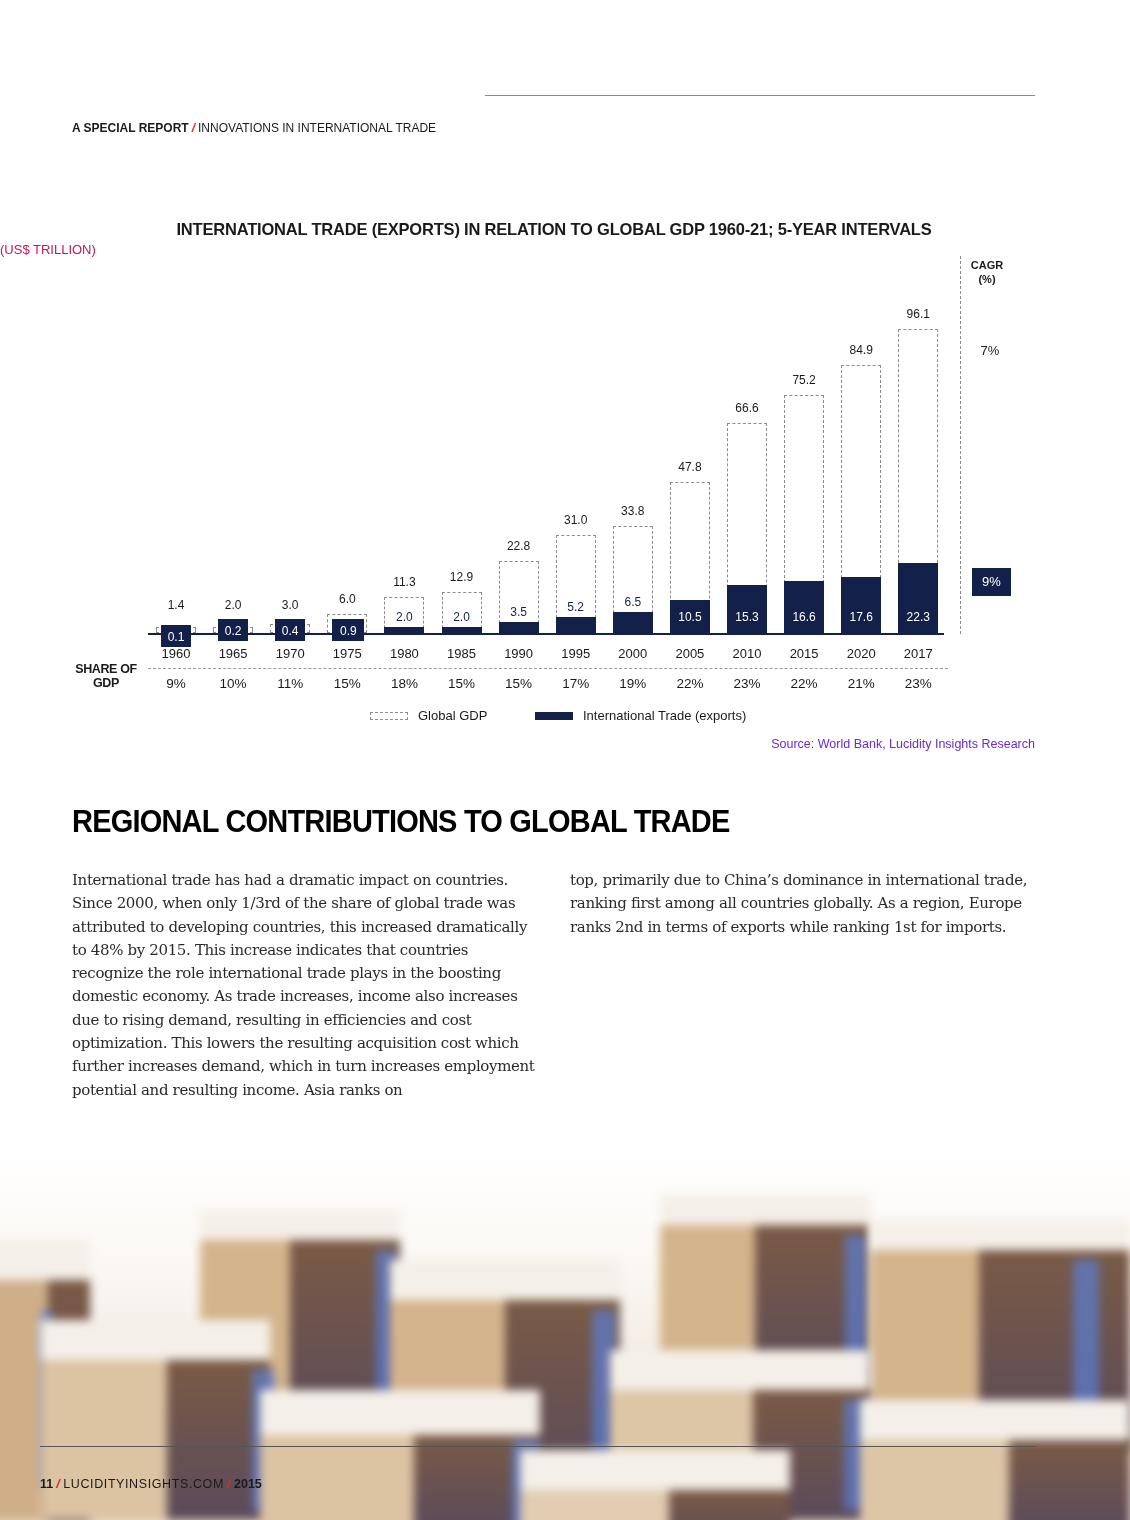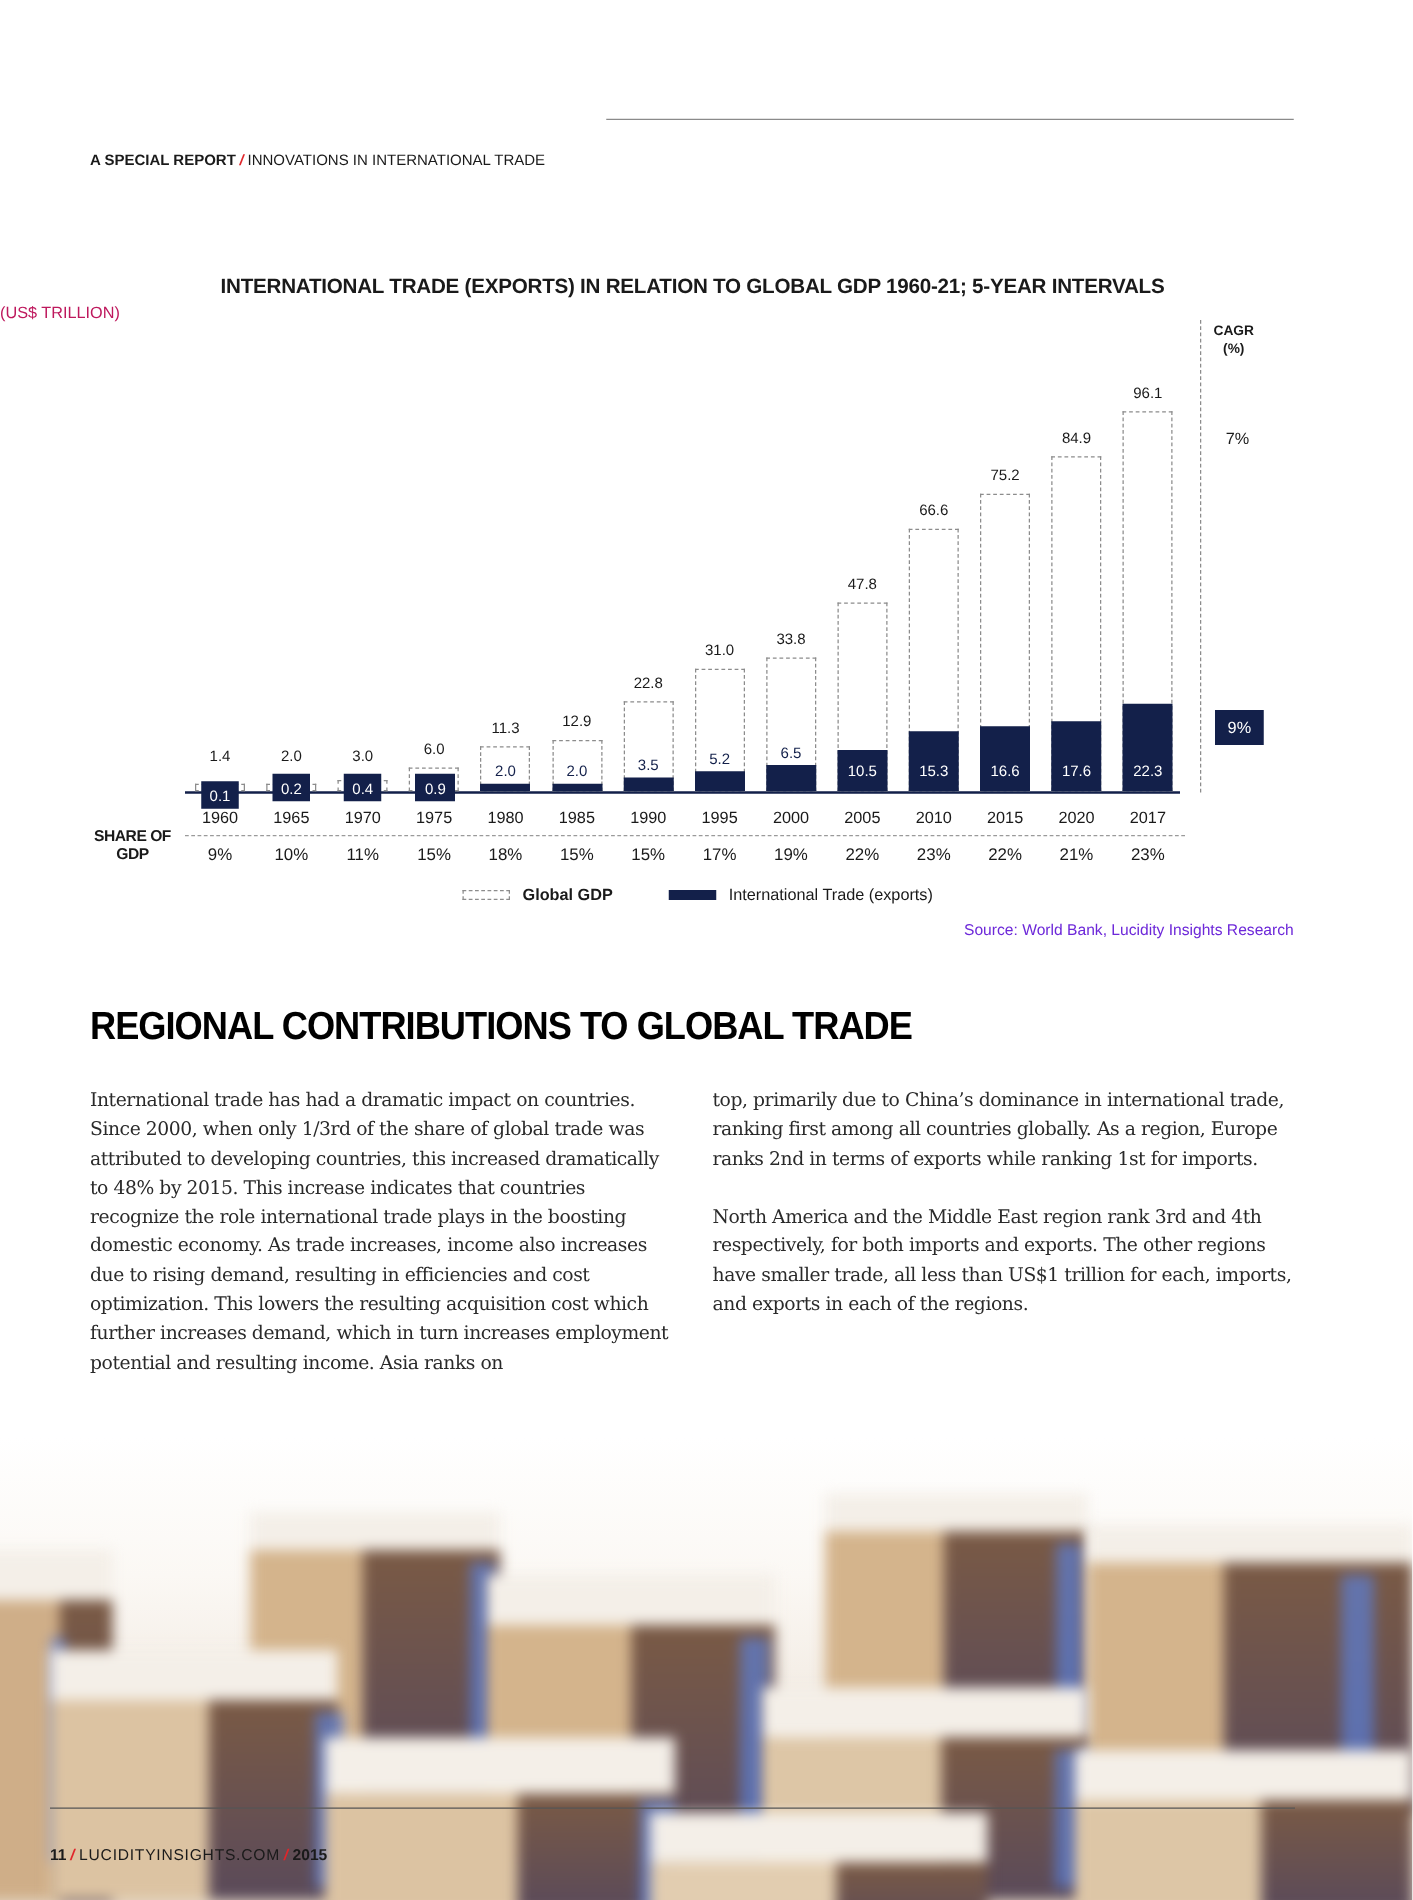--- a/index.html
+++ b/index.html
@@ -189,38 +189,37 @@
       <div class="gdp-bar" style="top: 329.324px; height: 303.676px;"></div>
       <div class="gdp-label" style="top: 307.324px;">96.1</div>
       <div class="trade-bar" style="top: 562.532px; height: 70.468px;"></div>
       <div class="trade-label in" style="top: 610px;">22.3</div>
     </div>
     <div class="year-label" style="left: 888.3px;">2017</div>
     <div class="share-val" style="left: 888.3px;">23%</div>
   </div>
 
 <div class="legend">
-  <div class="legend-item" style="left:0;font-weight:bold;">
+  <div class="legend-item" style="left:0;">
     <span class="legend-swatch-gdp"></span>
     <span>Global GDP</span>
   </div>
   <div class="legend-item" style="left:165px;">
     <span class="legend-swatch-trade"></span>
     <span>International Trade (exports)</span>
   </div>
 </div>
 <div class="source">Source: World Bank, Lucidity Insights Research</div>
 
 <div class="section-title">REGIONAL CONTRIBUTIONS TO GLOBAL TRADE</div>
 <div class="col col-left">
   <p>International trade has had a dramatic impact on countries. Since 2000, when only 1/3rd of the share of global trade was attributed to developing countries, this increased dramatically to 48% by 2015. This increase indicates that countries recognize the role international trade plays in the boosting domestic economy. As trade increases, income also increases due to rising demand, resulting in efficiencies and cost optimization. This lowers the resulting acquisition cost which further increases demand, which in turn increases employment potential and resulting income. Asia ranks on</p>
 </div>
 <div class="col col-right">
   <p>top, primarily due to China’s dominance in international trade, ranking first among all countries globally. As a region, Europe ranks 2nd in terms of exports while ranking 1st for imports.</p>
-  <p>North America and the Middle East region rank 3rd and 4th respectively, for both imports and exports. The other regions have smaller trade, all less than US$1 trillion for each, imports, and exports in each of the regions.</p>
 </div>
 
 <div class="photo">
   <div class="sky"></div>
   <div class="box" style="left:-20px;top:90px;width:110px;height:280px;">
     <div class="top" style="top:0;height:40px;"></div>
       <div class="face" style="top:40px;height:240px;background:#cfae88;"></div>
       <div class="side" style="left:62%;top:40px;height:240px;"></div>
       <div class="glow" style="left:55%;top:70px;height:180px;"></div>
   </div>

